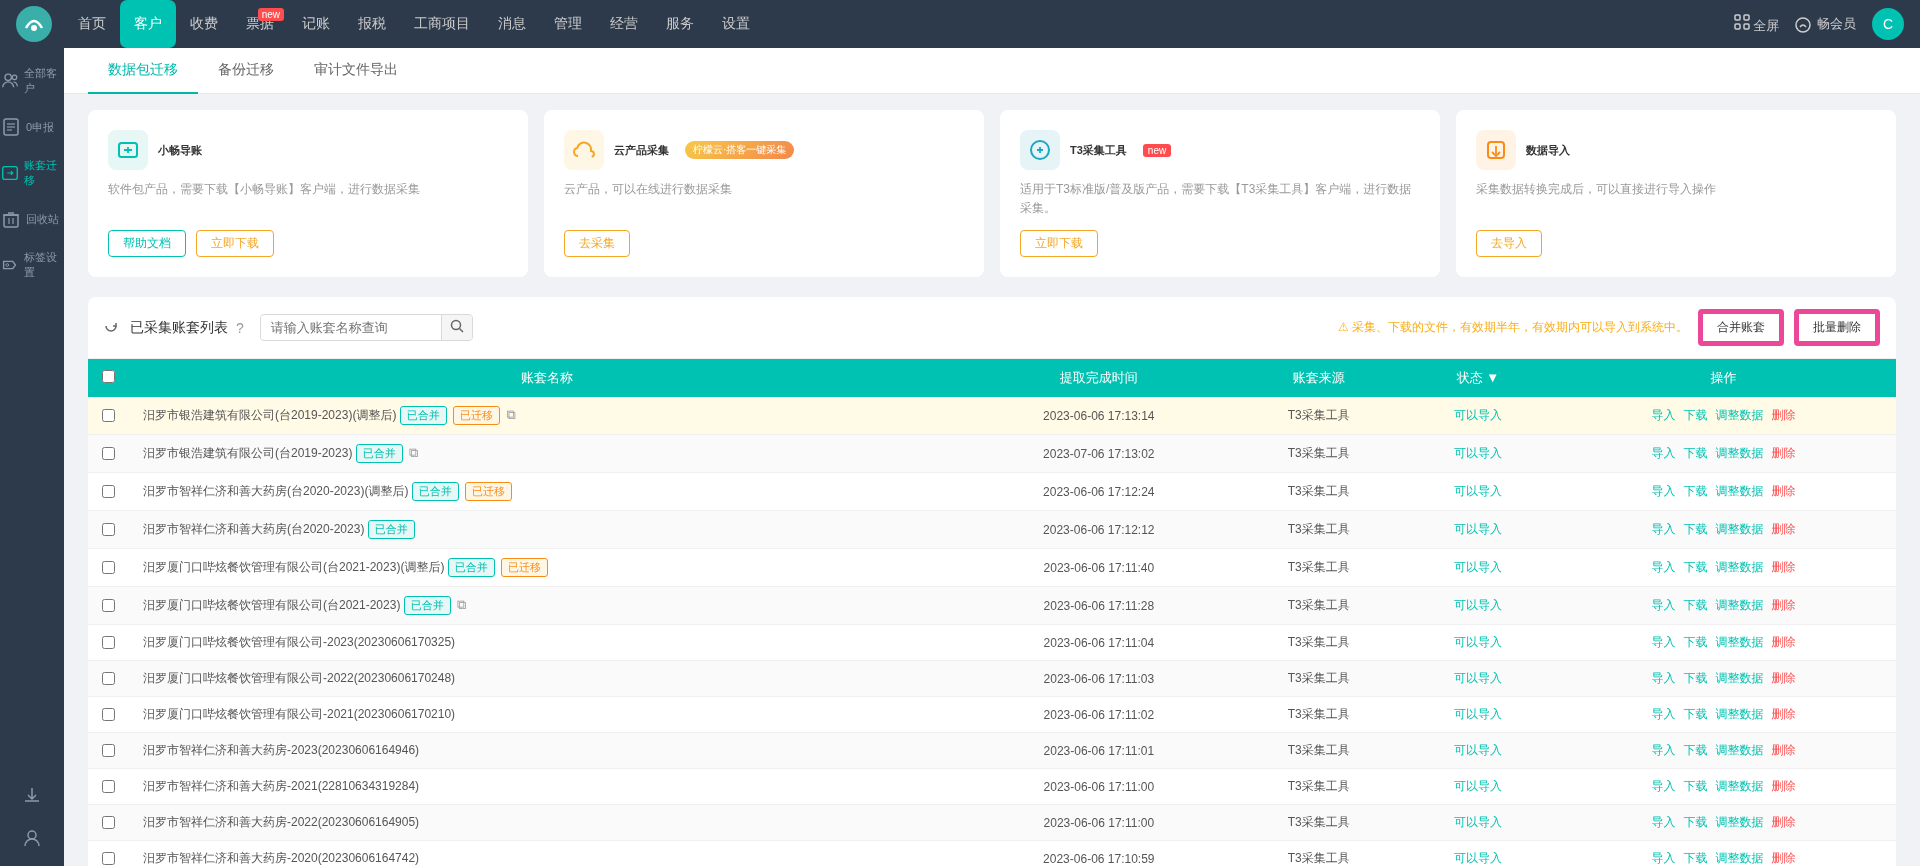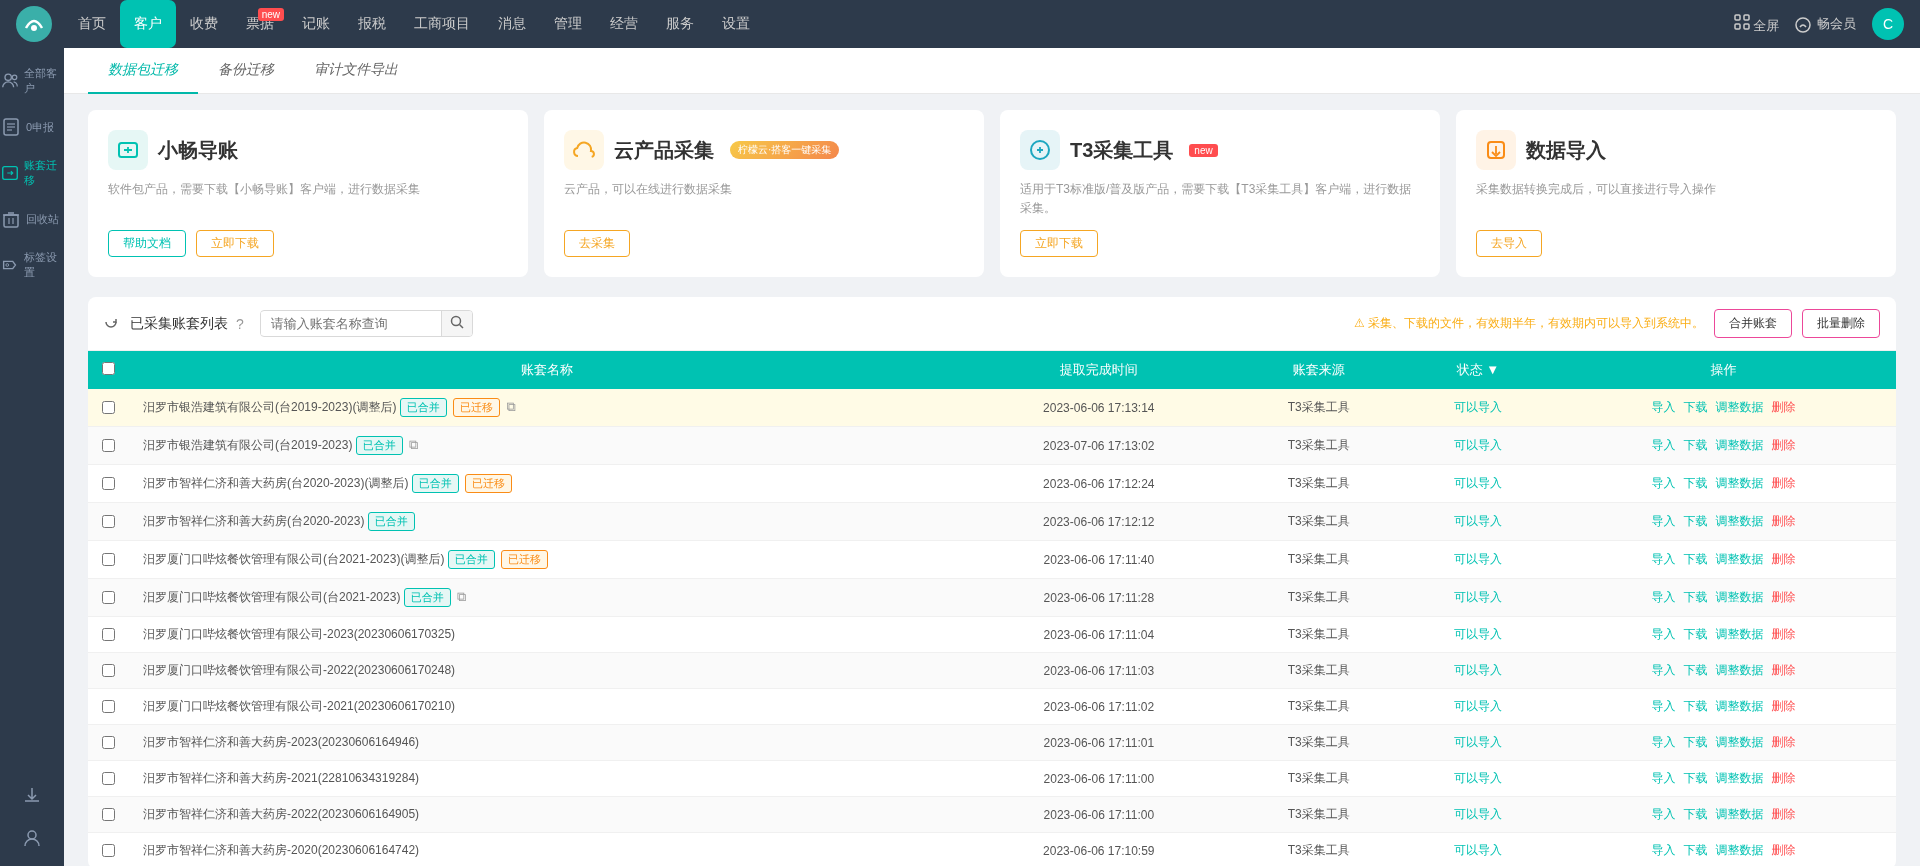--- a/index.html
+++ b/index.html
@@ -23,54 +23,54 @@
     .sidebar { width: 64px; background: #2d3a4b; display: flex; flex-direction: column; align-items: center; padding: 8px 0; flex-shrink: 0; }
     .sidebar-item { display: flex; flex-direction: row; align-items: center; padding: 10px 0; cursor: pointer; color: #8b9ab0; font-size: 11px; width: 100%; gap: 4px; }
     .sidebar-item.active { color: #00c2b2; }
     .sidebar-item svg { width: 22px; height: 22px; }
     .sidebar-bottom { margin-top: auto; }
 
     
     .content { flex: 1; display: flex; flex-direction: column; overflow: hidden; background: #f0f2f5; }
 
     
-    .tabs-bar { background: #fff; padding: 0 24px; display: flex; align-items: center; border-bottom: 1px solid #e8e8e8; flex-shrink: 0; height: 46px; font-style: italic; }
+    .tabs-bar { background: #fff; padding: 0 24px; display: flex; align-items: center; border-bottom: 1px solid #e8e8e8; flex-shrink: 0; height: 46px; }
     .tab { padding: 0 20px; height: 46px; display: flex; align-items: center; cursor: pointer; color: #666; font-size: 14px; border-bottom: 2px solid transparent; }
     .tab.active { color: #00b8a9; border-bottom: 2px solid #00b8a9; font-weight: 500; }
 
     
     .inner-content { flex: 1; overflow-y: auto; padding: 16px 24px; }
 
     
     .cards-row { display: grid; grid-template-columns: repeat(4, 1fr); gap: 16px; margin-bottom: 20px; }
     .card { background: #fff; border-radius: 8px; padding: 20px; position: relative; min-height: 130px; display: flex; flex-direction: column; }
     .card-header { display: flex; align-items: center; gap: 10px; margin-bottom: 10px; }
     .card-icon { width: 40px; height: 40px; border-radius: 8px; display: flex; align-items: center; justify-content: center; }
     .card-icon.green { background: #e6f7f5; }
     .card-icon.orange { background: #fff7e6; }
     .card-icon.teal { background: #e6f4f7; }
     .card-icon.red-orange { background: #fff3e6; }
-    .card-title { font-size: 20px; font-weight: 600; color: #333; }
+    .card-title { font-size: 11px; font-weight: 600; color: #333; }
     .card-badge { background: #ff4d4f; color: #fff; font-size: 10px; padding: 1px 5px; border-radius: 3px; margin-left: 6px; }
     .card-badge-orange { background: linear-gradient(135deg, #f7c948, #f4874b); color: #fff; font-size: 10px; padding: 2px 8px; border-radius: 10px; margin-left: 6px; font-weight: 500; }
     .card-desc { color: #999; font-size: 12px; line-height: 1.6; flex: 1; }
     .card-actions { display: flex; gap: 10px; margin-top: 12px; }
     .btn-outline { border: 1px solid #f5a623; color: #f5a623; background: #fff; padding: 4px 14px; border-radius: 4px; cursor: pointer; font-size: 12px; }
     .btn-outline.teal { border-color: #00c2b2; color: #00c2b2; }
 
     
     .list-section { background: #fff; border-radius: 8px; overflow: hidden; }
     .list-header { display: flex; align-items: center; padding: 12px 16px; border-bottom: 1px solid #f0f0f0; gap: 8px; }
     .list-title { font-size: 14px; font-weight: 500; color: #333; }
     .search-box { display: flex; align-items: center; border: 1px solid #d9d9d9; border-radius: 4px; overflow: hidden; margin-left: 8px; }
     .search-box input { border: none; outline: none; padding: 4px 10px; font-size: 13px; width: 180px; }
     .search-box .search-btn { background: #f5f5f5; border: none; border-left: 1px solid #d9d9d9; padding: 4px 8px; cursor: pointer; color: #666; }
     .list-actions-right { margin-left: auto; display: flex; align-items: center; gap: 10px; }
     .hint-text { color: #faad14; font-size: 12px; }
-    .btn-default { border: 1px solid #ec4899; background: #fff; color: #333; padding: 5px 14px; border-radius: 4px; cursor: pointer; font-size: 12px; }
+    .btn-default { border: 5px solid #ec4899; background: #fff; color: #333; padding: 5px 14px; border-radius: 4px; cursor: pointer; font-size: 12px; }
 
     
     .table-wrap { overflow-x: auto; }
     table { width: 100%; border-collapse: collapse; }
     table thead tr { background: #00c2b2; }
     table thead th { color: #fff; font-weight: 500; padding: 10px 14px; text-align: center; font-size: 13px; white-space: nowrap; }
     table thead th:first-child { width: 40px; }
     table tbody tr { border-bottom: 1px solid #f0f0f0; }
     table tbody tr:nth-child(even) { background: #fafafa; }
     table tbody tr:nth-child(1) { background: #fffbe6; }

